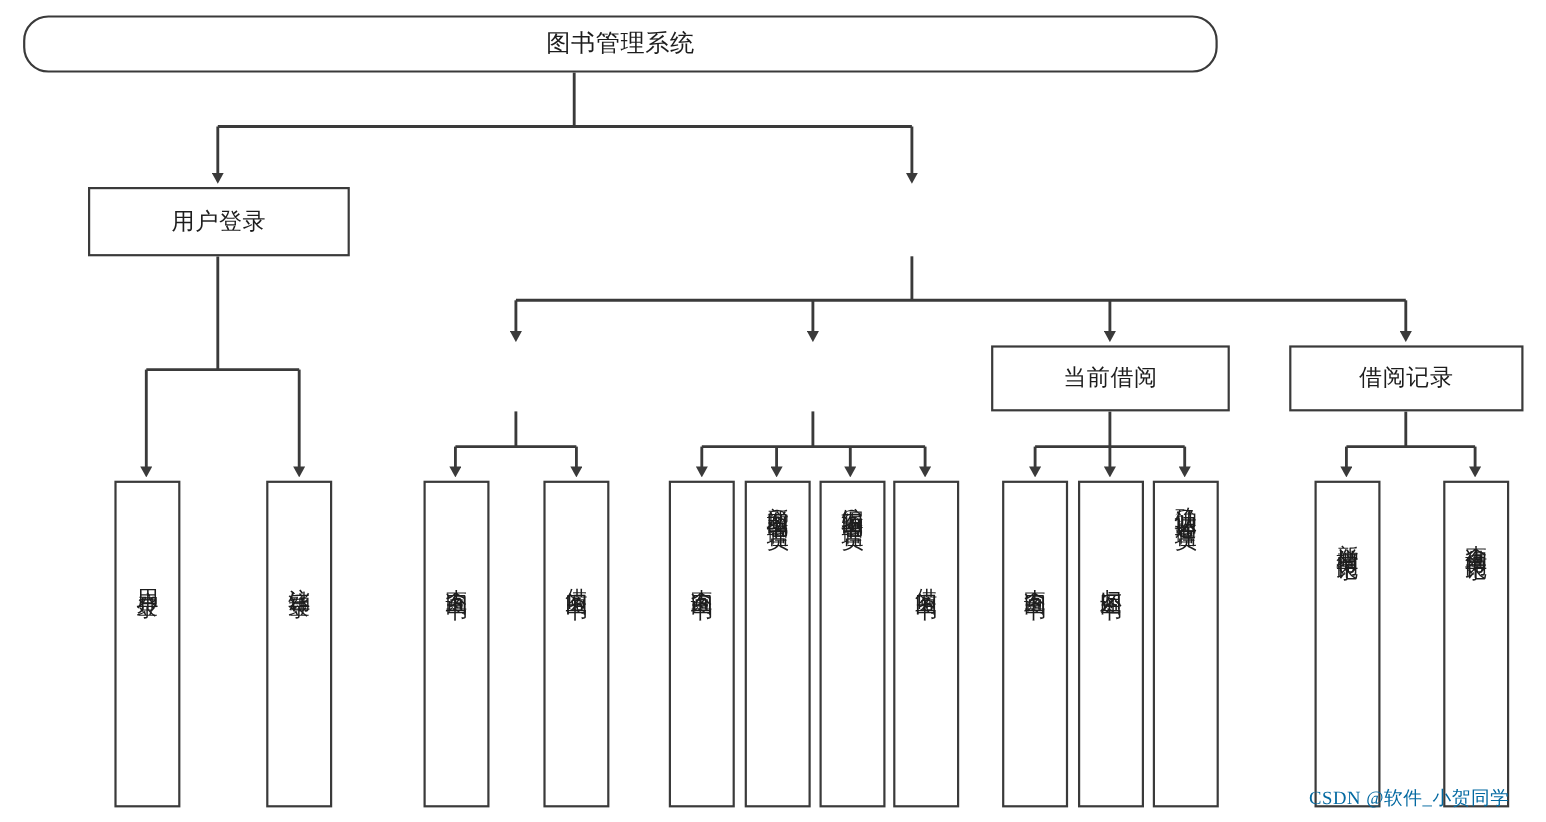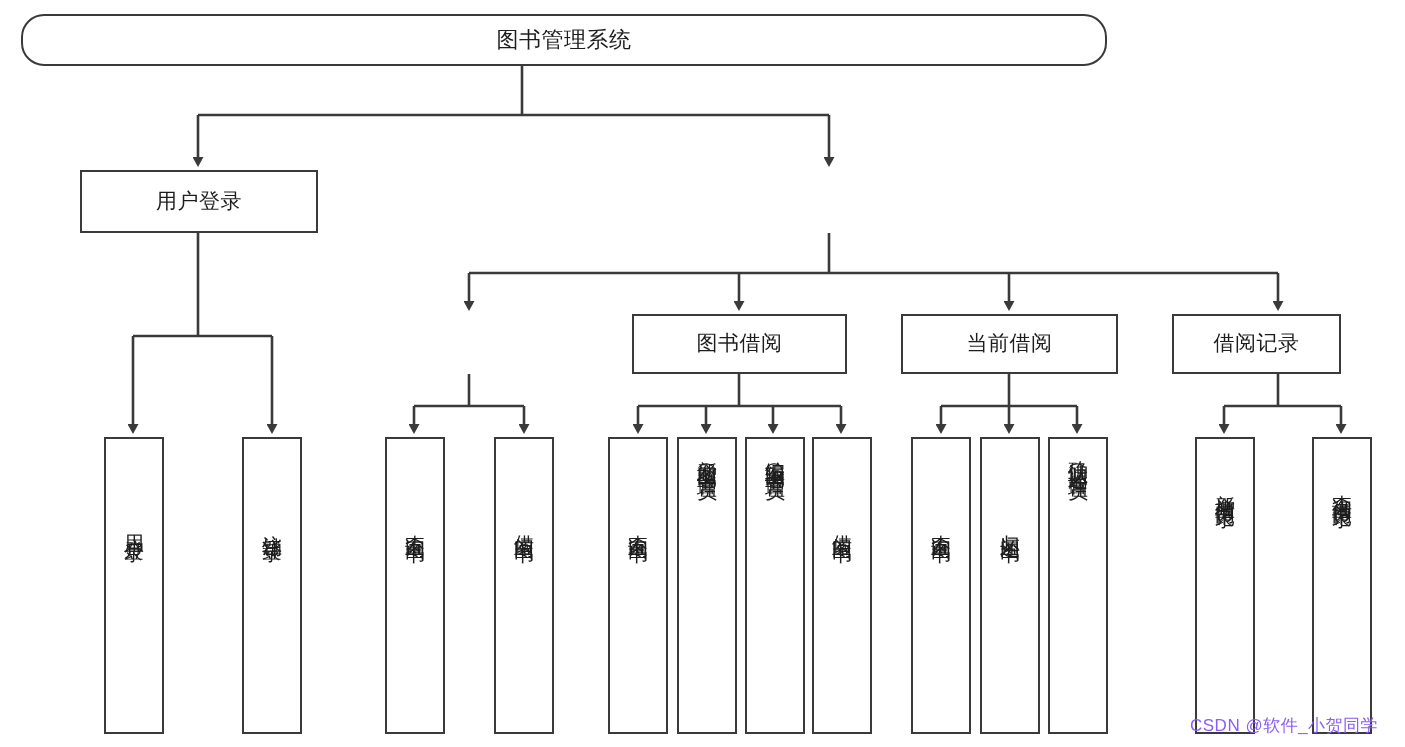--- a/index.html
+++ b/index.html
@@ -57,24 +57,24 @@
   }
   .node.vertical.center .vlabel {
     margin-top: 0;
   }
   .node.root {
     font-size: 22px;
   }
   .watermark {
     position: absolute;
     font-size: 17px;
-    color: #8b5cf6;
+    color: #0369a1;
     white-space: nowrap;
     letter-spacing: 0.5px;
-    font-family: Liberation Sans, sans-serif;
+    font-family: Liberation Serif, serif;
   }
 </style>
 </head>
 <body>
 
 <div id="canvas">
 
   <svg id="wires" viewBox="0 0 1405 747">
     <defs>
       <marker id="arrow" markerWidth="10" markerHeight="11" refX="1" refY="5.5" orient="auto" markerUnits="userSpaceOnUse">
@@ -126,27 +126,24 @@
   </svg>
 
   <div class="node horizontal root" style="left:21px; top:14px; width:1086px; height:52px;border-radius:23px;">
     <span>图书管理系统</span>
   </div>
 
   <div class="node horizontal" style="left:80px; top:170px; width:238px; height:63px;">
     <span>用户登录</span>
   </div>
 
-  <div class="node horizontal" style="left:632px; top:314px; width:215px; height:60px;">
-    <span>图书借阅</span>
-  </div>
   <div class="node horizontal" style="left:901px; top:314px; width:217px; height:60px;">
     <span>当前借阅</span>
   </div>
-  <div class="node horizontal" style="left:1172px; top:314px; width:169px; height:60px;">
+  <div class="node horizontal" style="left:1172px; top:314px; width:213px; height:60px;">
     <span>借阅记录</span>
   </div>
 
   <div class="node vertical center" style="left:104px; top:437px; width:60px; height:297px; justify-content:center; padding-top:80px;">
     <span class="vlabel">用户登录</span>
   </div>
   <div class="node vertical center" style="left:242px; top:437px; width:60px; height:297px; justify-content:center; padding-top:80px;">
     <span class="vlabel">注销登录</span>
   </div>
 

